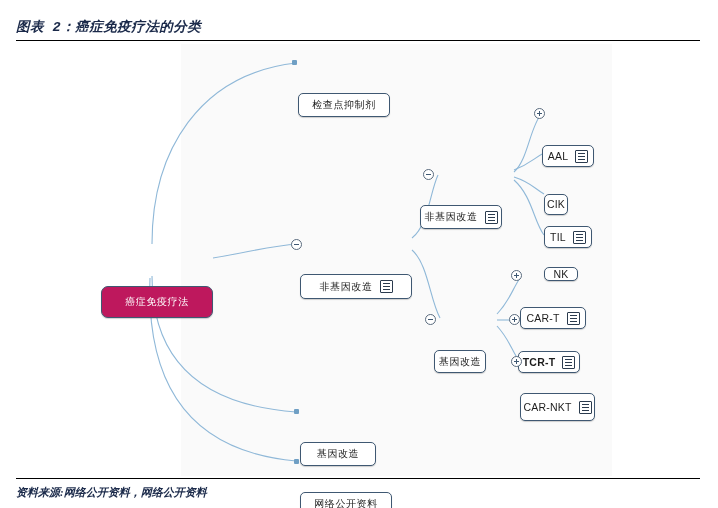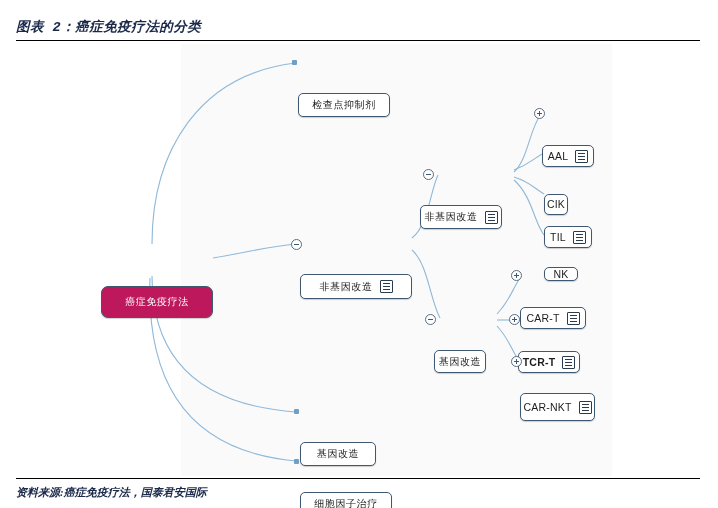--- a/index.html
+++ b/index.html
@@ -317,19 +317,19 @@
 
 <div class="node" id="node-vaccine" style="left:300px; top:400px; width:76px; height:24px;">
   <div class="node-box">
     <span class="node-label cjk">基因改造</span>
   </div>
 </div>
 <div class="endcap" style="left:294px; top:409px;"></div>
 
 <div class="node" id="node-cytokine" style="left:300px; top:450px; width:92px; height:24px;">
   <div class="node-box">
-    <span class="node-label cjk">细胞因子治疗</span>
+    <span class="node-label cjk">网络公开资料</span>
   </div>
 </div>
 <div class="endcap" style="left:294px; top:459px;"></div>
 
 <div id="footer-rule"></div>
-<div id="source-note">资料来源:癌症免疫疗法，国泰君安国际</div>
+<div id="source-note">资料来源:网络公开资料，网络公开资料</div>
 
 </body></html>

